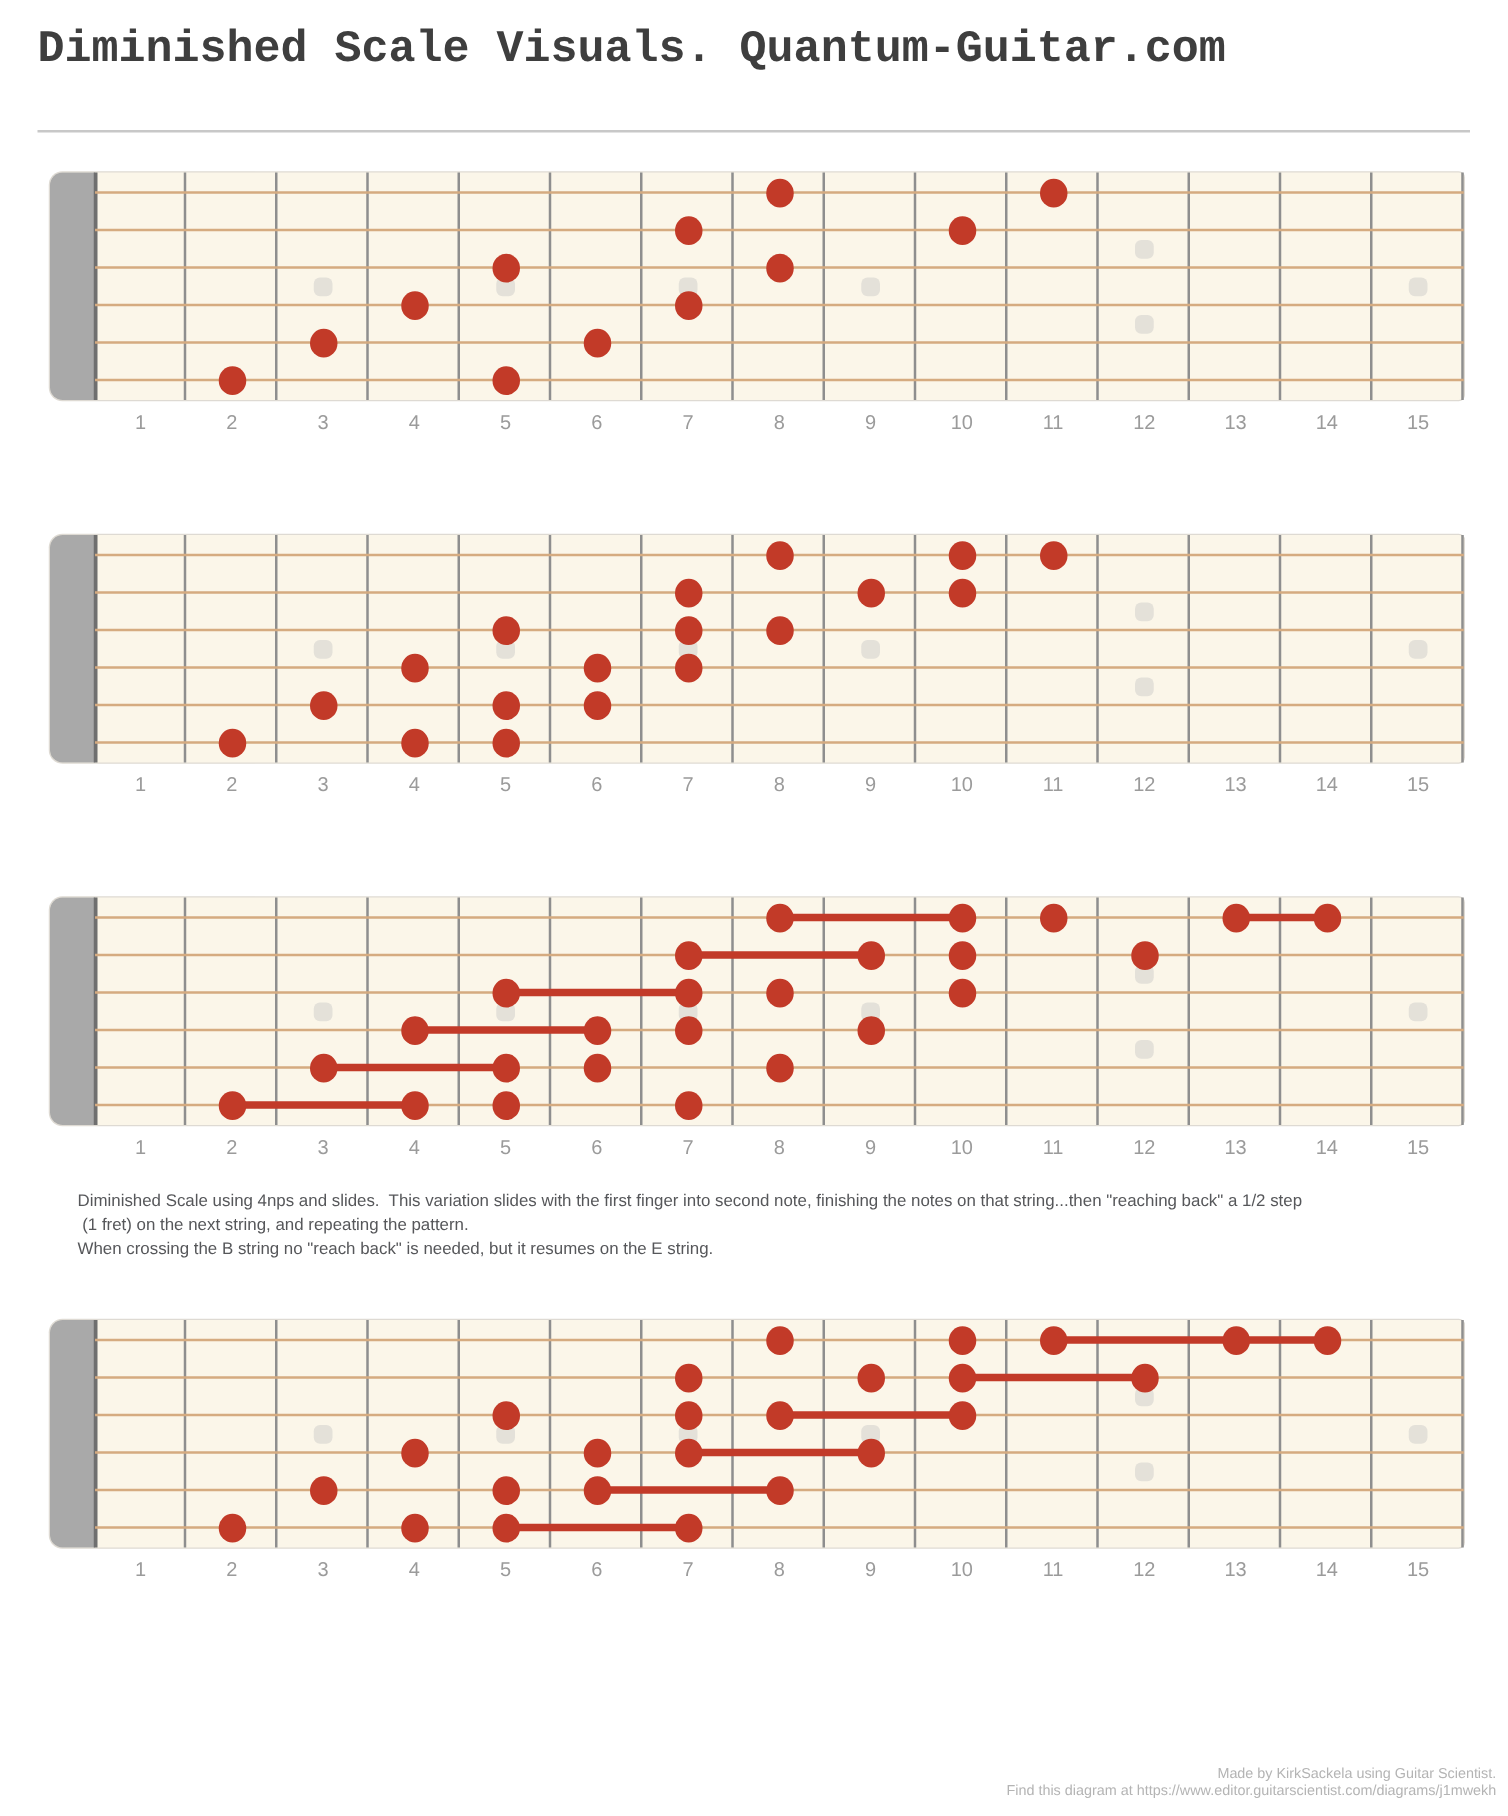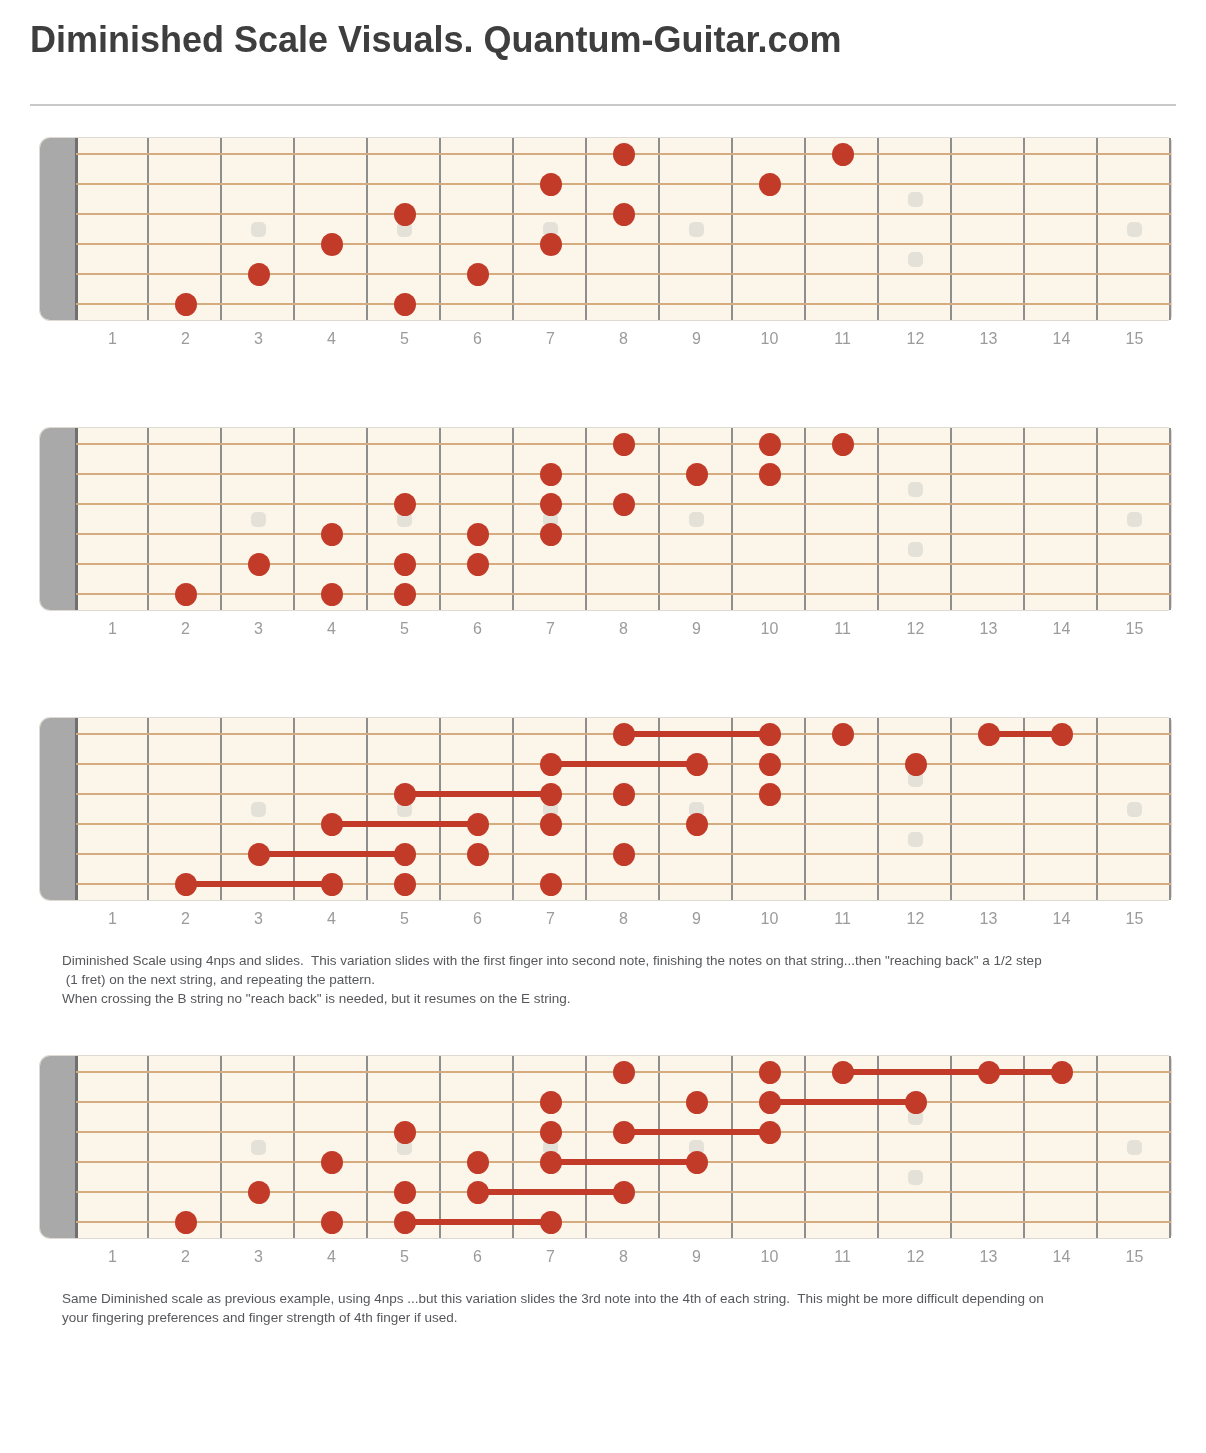--- a/index.html
+++ b/index.html
@@ -2,21 +2,21 @@
 <html style="--accent-red: #c23a28; --board-bg: #fbf6e9; --string-line: #d5ab80; --fret-line: #8e8e8e; --nut: #a9a9a9; --nut-edge: #6f6f6f; --inlay: #e4e1d9; --fret-number: #9b9b9b; --caption-text: #56575a; --title-text: #3e3e3e; --divider: #c8c8c8; --footer-text: #b4b4b4;"><head>
 <meta charset="utf-8">
 <style>
   html,body{margin:0;padding:0;}
   body{
     width:1206px;height:1453px;position:relative;background:#ffffff;
     font-family:"Liberation Sans",sans-serif;overflow:hidden;
   }
   .title{
     position:absolute;left:30px;top:16px;margin:0;
-    font-family:Liberation Sans, sans-serif;font-weight:bold;
+    font-family:Liberation Mono, monospace;font-weight:bold;
     font-size:36px;line-height:48px;letter-spacing:0px;color:var(--title-text);
     white-space:nowrap;
   }
   .divider{
     position:absolute;left:30px;top:104px;width:1146px;height:2px;
     background:var(--divider);
   }
   .diagram{position:absolute;left:0;width:1206px;height:290px;}
   .board{
     position:absolute;left:40px;top:0;width:1131px;height:182px;
@@ -347,18 +347,18 @@
       <span class="fret-num" style="left: 474px;">7</span>
       <span class="fret-num" style="left: 547px;">8</span>
       <span class="fret-num" style="left: 620px;">9</span>
       <span class="fret-num" style="left: 693px;">10</span>
       <span class="fret-num" style="left: 766px;">11</span>
       <span class="fret-num" style="left: 839px;">12</span>
       <span class="fret-num" style="left: 912px;">13</span>
       <span class="fret-num" style="left: 985px;">14</span>
       <span class="fret-num" style="left: 1058px;">15</span>
     </div>
-    <div class="caption">Same Diminished scale as previous example, using 4nps ...but this variation slides the 3rd note into the 4th of each string.  This might be more difficult depending on
-your fingering preferences and finger strength of 4th finger if used.</div>
   </div>
 
 <div class="footer">
+  <div>Made by KirkSackela using Guitar Scientist.</div>
+  <div>Find this diagram at https://www.editor.guitarscientist.com/diagrams/j1mwekh</div>
 </div>
 
 </body></html>

